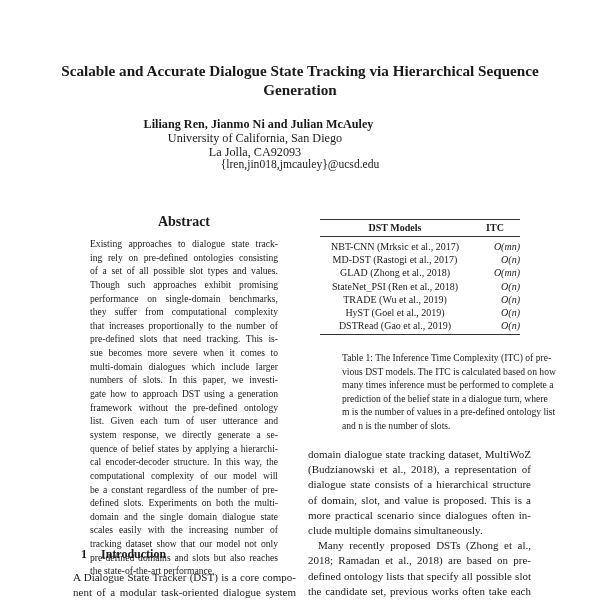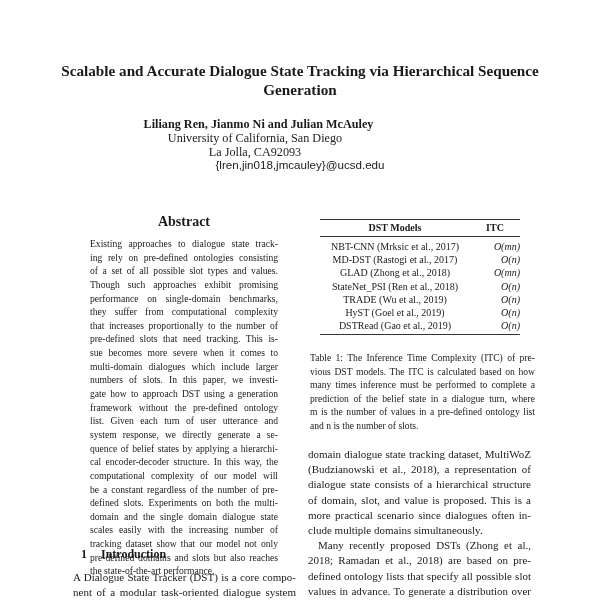--- a/index.html
+++ b/index.html
@@ -1,38 +1,38 @@
 <!DOCTYPE html>
 <html><head>
 <meta charset="utf-8">
 <style>
   html,body{margin:0;padding:0;background:#fff;}
   body{width:600px;height:600px;overflow:hidden;position:relative;font-family:"Liberation Serif","DejaVu Serif",serif;color:#1a1a1a;}
   .abs{position:absolute;}
   .title{left:40px;width:520px;top:61px;text-align:center;font-weight:bold;font-size:15.2px;line-height:19px;}
   .authors{left:0;width:517px;top:117px;text-align:center;font-weight:bold;font-size:12.2px;}
   .aff{left:0;width:510px;text-align:center;font-size:12.2px;}
-  .email{left:0;width:600px;top:158px;text-align:center;font-family:Liberation Sans, sans-serif;font-size:11.6px;}
+  .email{left:0;width:600px;top:158px;text-align:center;font-family:Liberation Serif, serif;font-size:11.6px;}
   .abs-head{left:90px;width:188px;top:214px;text-align:center;font-weight:bold;font-size:14px;}
   .abs-body{left:90px;width:188px;top:237px;font-size:9.6px;line-height:13.65px;text-align:justify;}
   .abs-body span{display:block;text-align:justify;text-align-last:justify;white-space:nowrap;height:13.65px;}
   .abs-body span.last{text-align-last:left;}
   .intro-head{left:81px;top:547px;font-weight:bold;font-size:12px;}
   .intro-head .num{display:inline-block;width:20px;}
   .intro-body{left:73px;width:223px;top:570px;font-size:11px;line-height:15px;}
   .intro-body span{display:block;text-align:justify;text-align-last:justify;white-space:nowrap;}
   table.dst{position:absolute;left:320px;top:219px;width:200px;border-collapse:collapse;font-size:10px;}
   table.dst th{font-weight:bold;padding:2px 0 3px 0;border-top:1.3px solid #333;border-bottom:1px solid #333;height:10px;}
   table.dst td{padding:0;height:13.2px;line-height:13.2px;white-space:nowrap;}
   table.dst tr.first td{padding-top:3px;}
   table.dst tr.lastrow td{border-bottom:1.3px solid #333;padding-bottom:2px;}
   table.dst td.m{text-align:center;}
   table.dst td.c{text-align:right;font-style:italic;width:50px;}
   .caption{left:310px;width:225px;top:351px;font-size:9.6px;line-height:13.6px;}
-  .caption span{display:block;text-align:justify;text-align-last:justify;white-space:nowrap;}
+  .caption span{display:block;text-align:justify;text-align-last:justify;white-space:nowrap;margin-left:32px;}
   .caption span.last{text-align-last:left;}
   .right-body{left:308px;width:223px;top:447px;font-size:11px;line-height:15.2px;}
   .right-body span{display:block;text-align:justify;text-align-last:justify;white-space:nowrap;}
   .right-body span.last{text-align-last:left;}
   .right-body span.indent{padding-left:10px;}
 </style>
 </head>
 <body>
 
 <div class="abs title">
@@ -132,15 +132,14 @@
 <div class="abs right-body">
   <span>domain dialogue state tracking dataset, MultiWoZ</span>
   <span>(Budzianowski et al., 2018), a representation of</span>
   <span>dialogue state consists of a hierarchical structure</span>
   <span>of domain, slot, and value is proposed. This is a</span>
   <span>more practical scenario since dialogues often in-</span>
   <span class="last">clude multiple domains simultaneously.</span>
   <span class="indent">Many recently proposed DSTs (Zhong et al.,</span>
   <span>2018; Ramadan et al., 2018) are based on pre-</span>
   <span>defined ontology lists that specify all possible slot</span>
-  <span>values in advance. To generate a distribution over</span>
   <span>the candidate set, previous works often take each</span>
 </div>
 
 </body></html>

